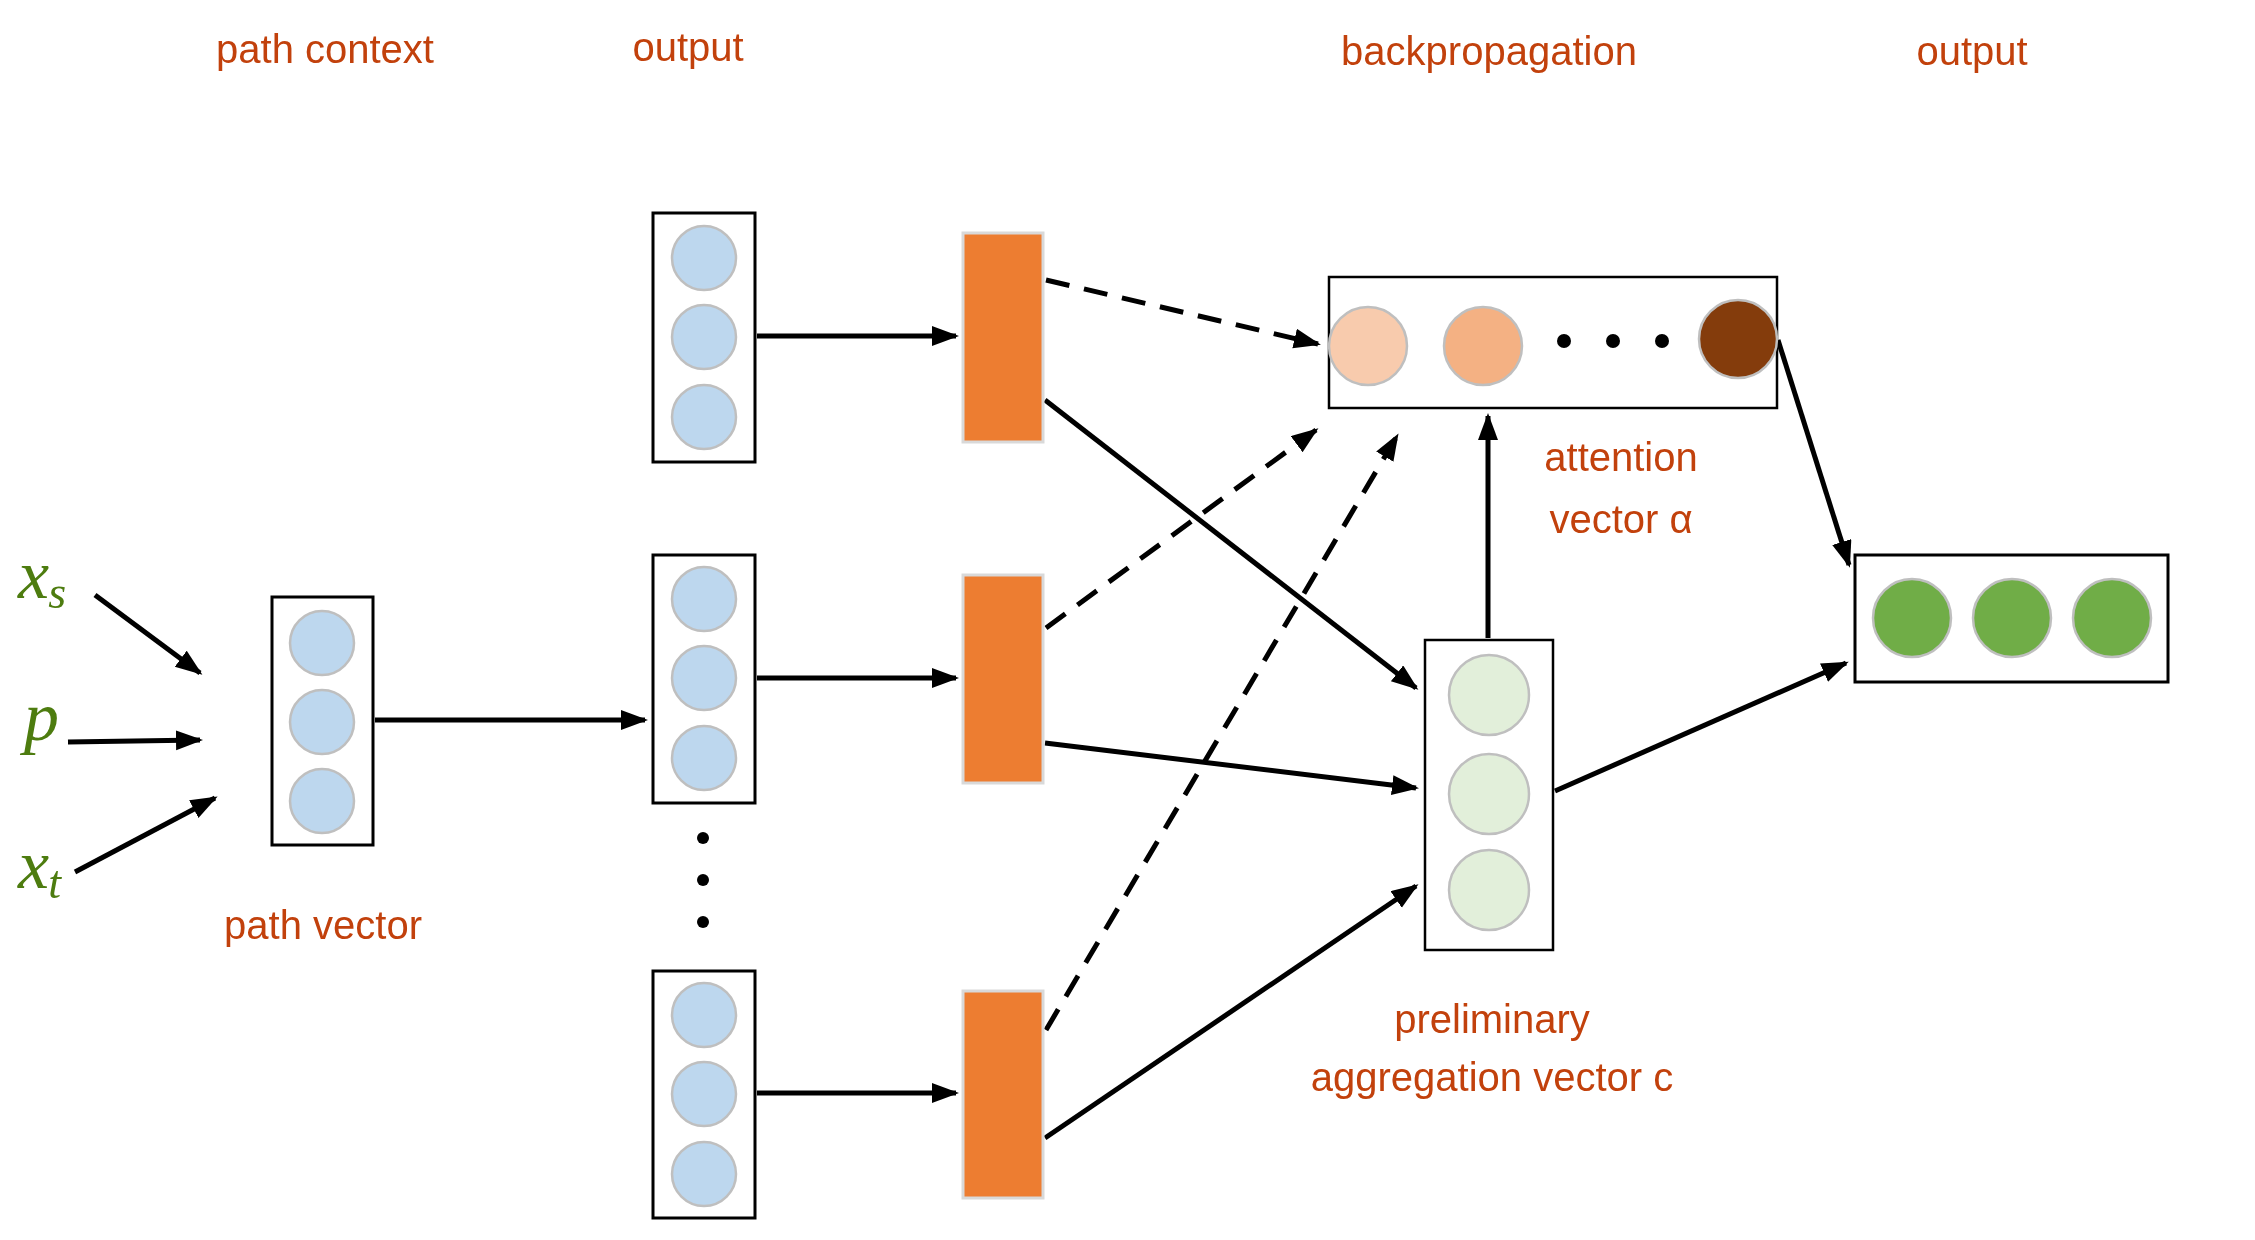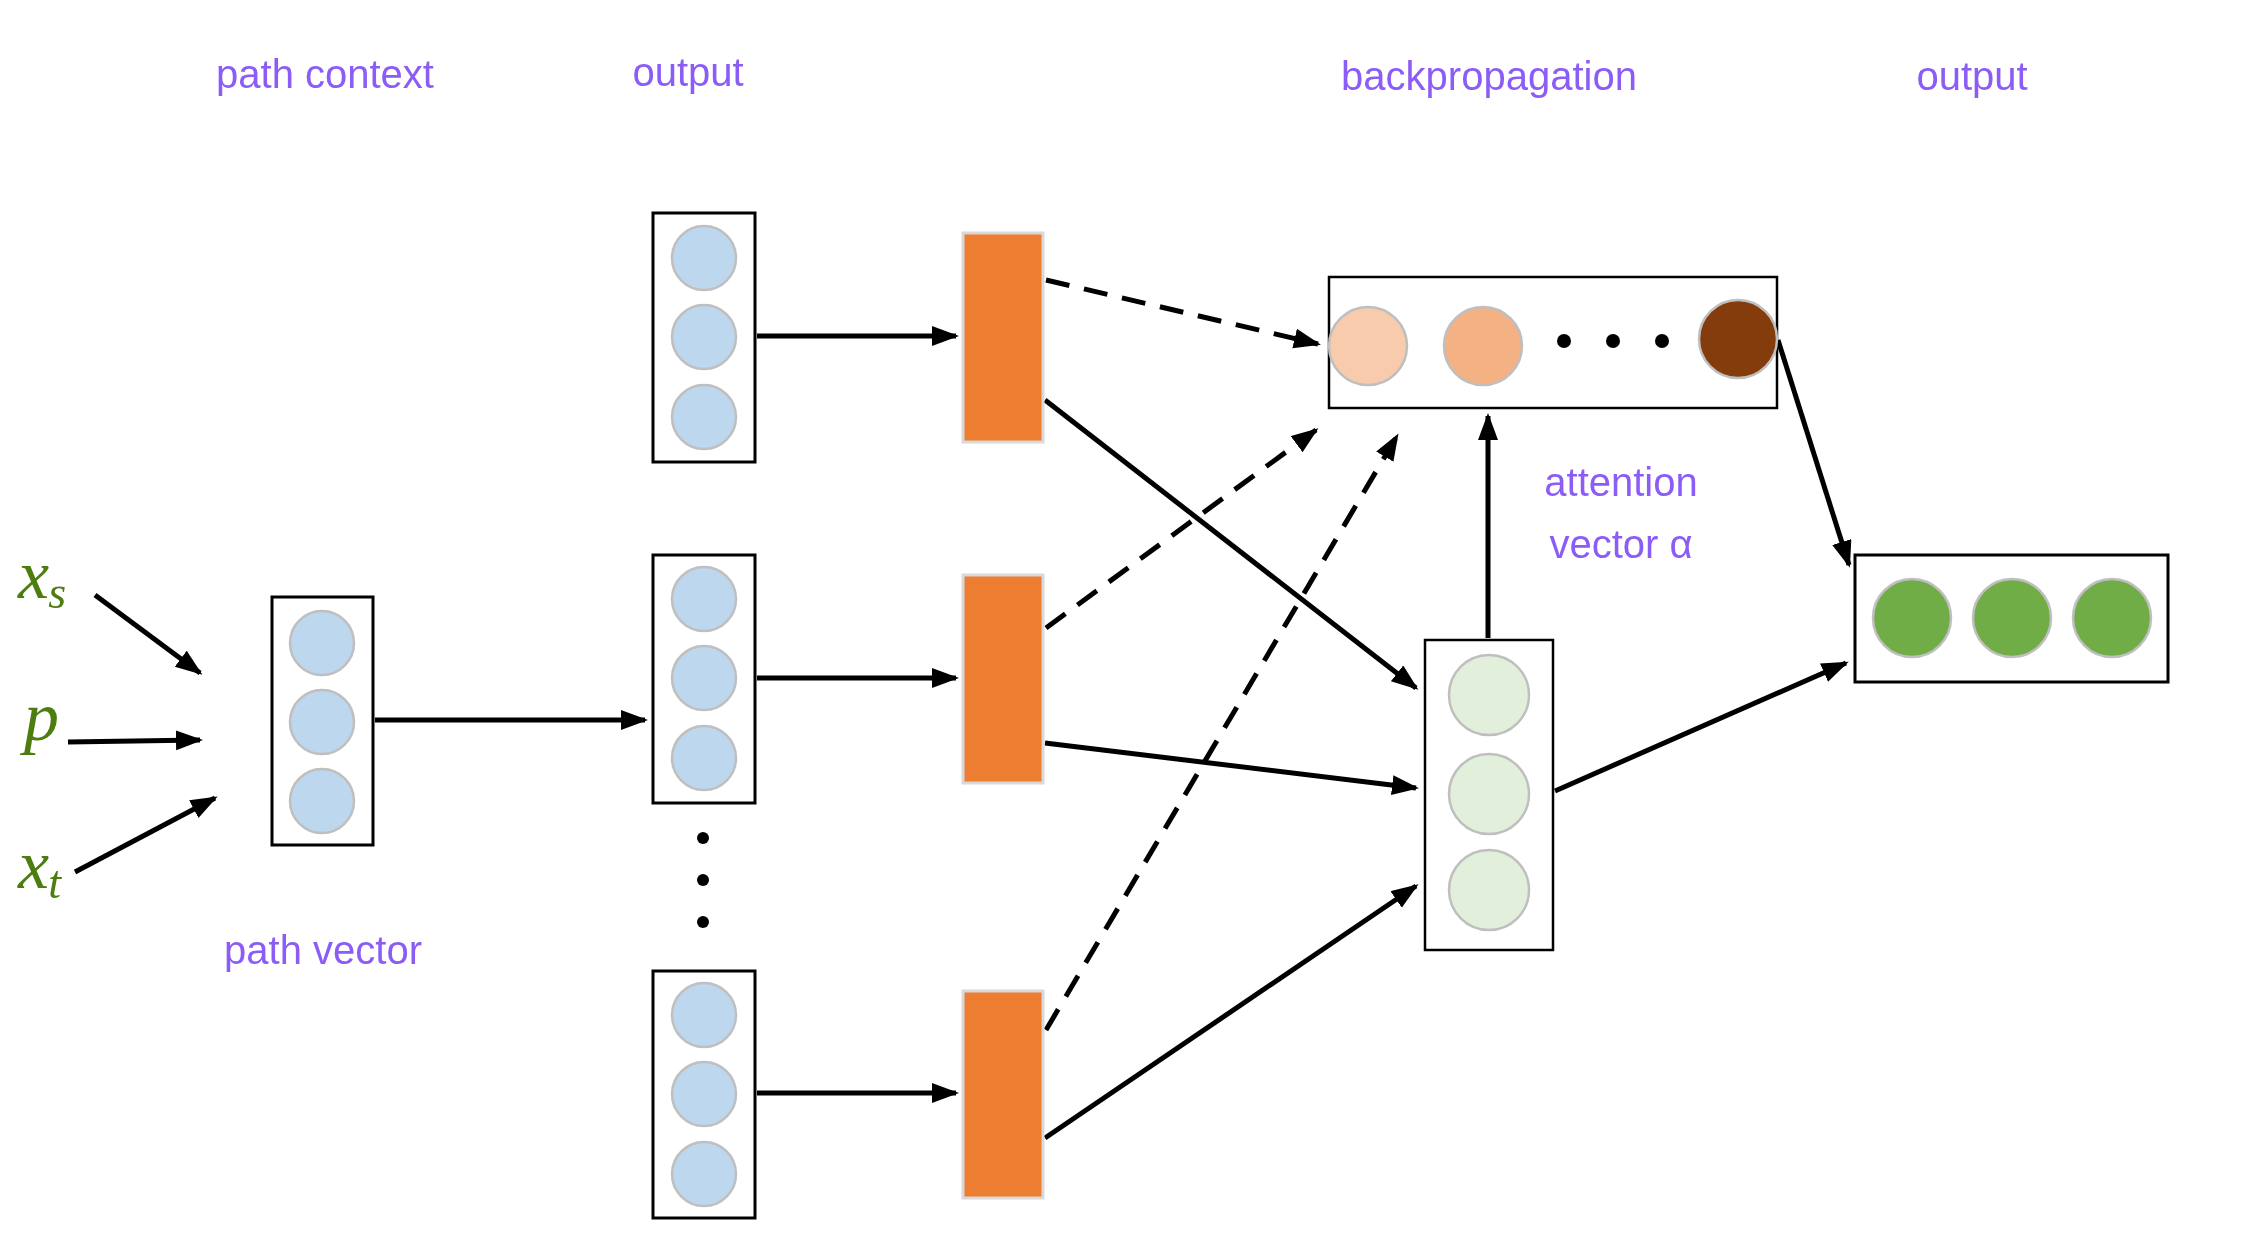--- a/index.html
+++ b/index.html
@@ -1,19 +1,19 @@
 <!DOCTYPE html>
 <html><head>
 <meta charset="utf-8">
 <style>
   html,body{margin:0;padding:0;background:#fff;}
   .canvas{position:relative;width:2255px;height:1240px;background:#ffffff;overflow:hidden;
           font-family:"Liberation Sans",sans-serif;color:#1c1c1c;}
   svg.layer{position:absolute;left:0;top:0;}
-  .lbl{position:absolute;white-space:nowrap;font-size:40px;line-height:1.15;color:#8b5cf6;margin-top:25px;}
+  .lbl{position:absolute;white-space:nowrap;font-size:40px;line-height:1.15;color:#c2410c;}
   .lbl.center{transform:translateX(-50%);text-align:center;}
   .math{position:absolute;font-family:"Liberation Serif",serif;font-style:italic;
         font-size:70px;line-height:1;color:#4d7c0f;}
   .math .sub{font-size:46px;vertical-align:-0.22em;margin-left:-0.02em;}
   .twoline{line-height:62px;}
   .twoline2{line-height:58px;}
 </style>
 </head>
 <body>
 
@@ -111,15 +111,19 @@
   <div class="math" style="left:24px; top:682px;"><span>p</span></div>
   <div class="math" style="left:18px; top:830px;font-style:italic;"><span>x</span><span class="sub">t</span></div>
 
   <div class="lbl center" style="left:323px; top:902px;">path vector</div>
 
   <div class="lbl center twoline" style="left:1621px; top:426px;">
     <div>attention</div>
     <div>vector α</div>
   </div>
 
+  <div class="lbl center twoline2" style="left:1492px; top:990px;">
+    <div>preliminary</div>
+    <div>aggregation vector c</div>
+  </div>
 
 
 </div>
 
 </body></html>

